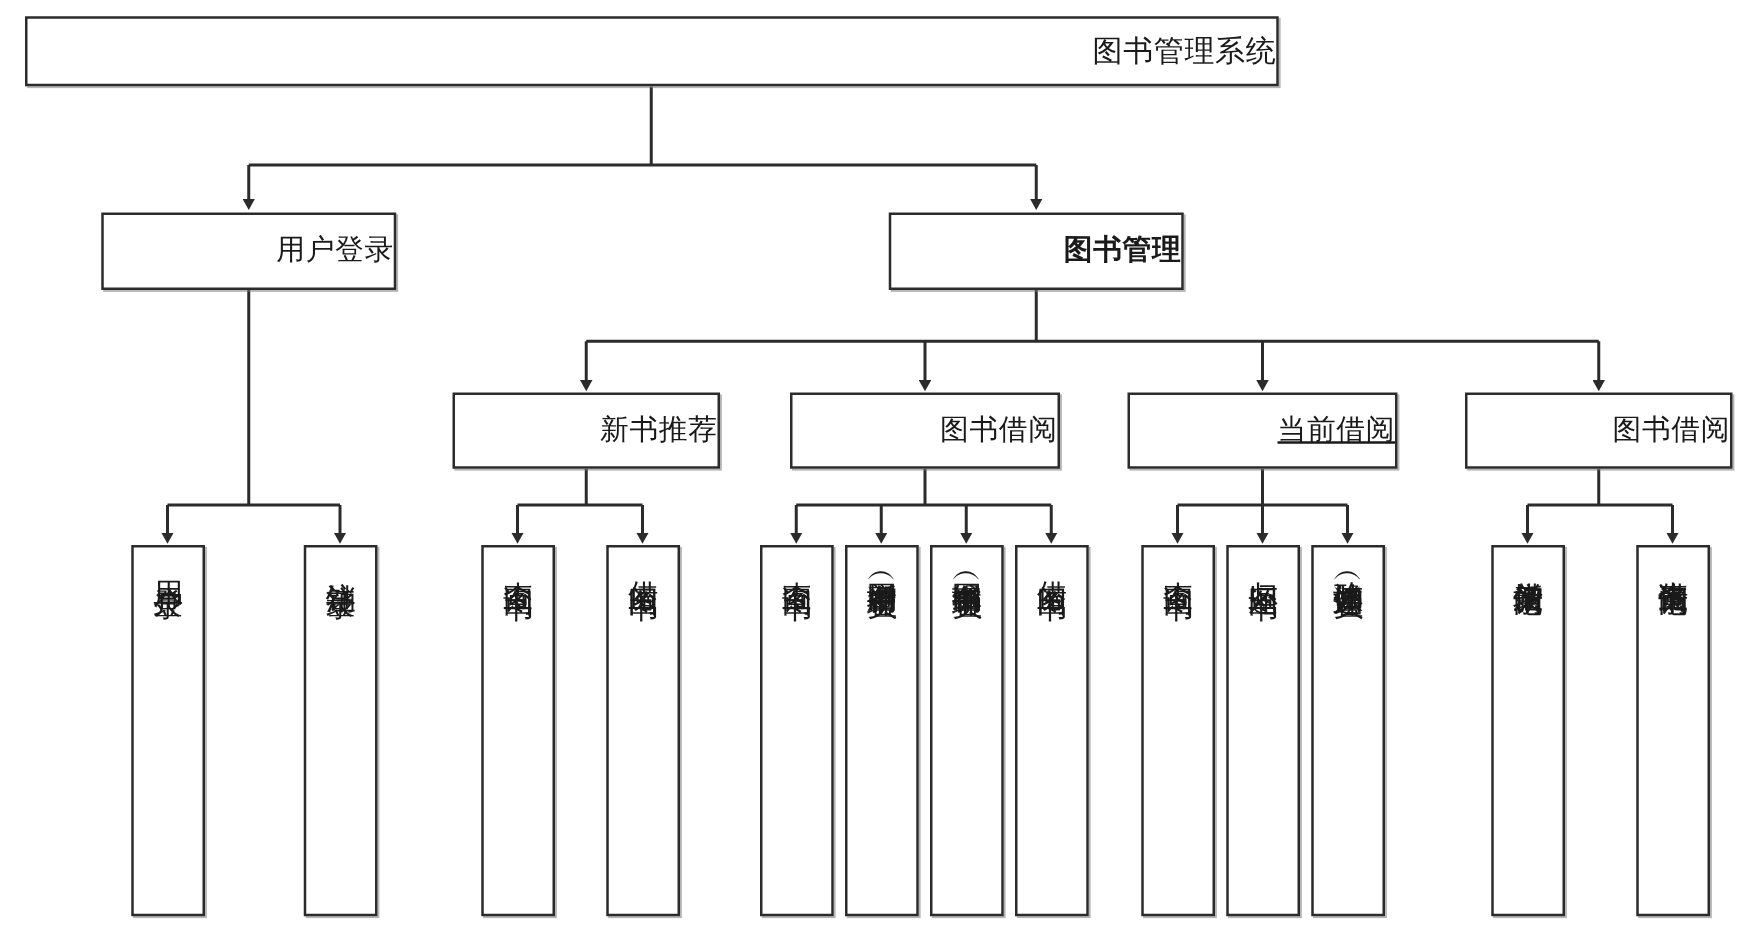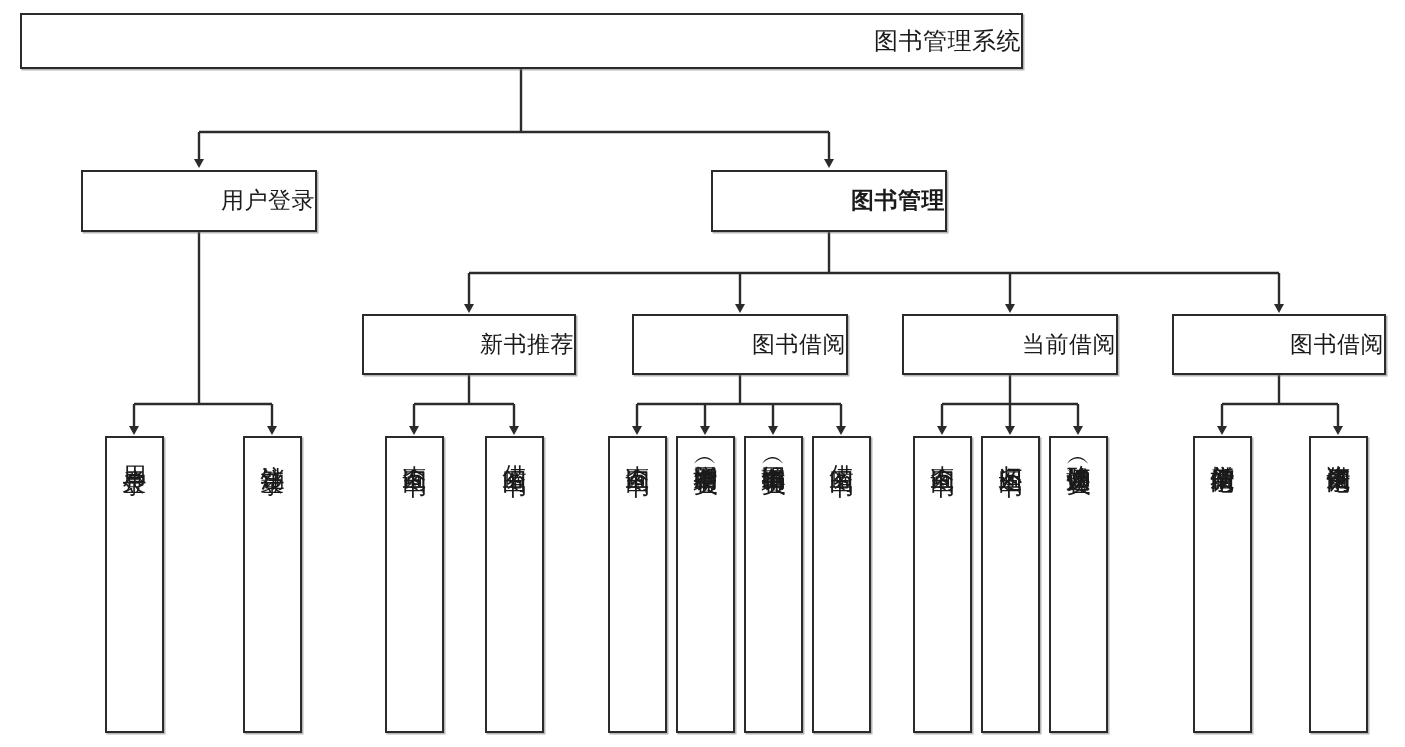--- a/index.html
+++ b/index.html
@@ -141,21 +141,21 @@
   <div class="node horiz" style="left:711px; top:170px; width:236px; height:62px;font-weight:bold;">
     <span class="label">图书管理</span>
   </div>
 
   <div class="node horiz" style="left:362px; top:314px; width:214px; height:61px;">
     <span class="label">新书推荐</span>
   </div>
   <div class="node horiz" style="left:632px; top:314px; width:216px; height:61px;">
     <span class="label">图书借阅</span>
   </div>
-  <div class="node horiz" style="left:902px; top:314px; width:216px; height:61px;">
+  <div class="node horiz" style="left:902px; top:314px; width:216px; height:61px;text-decoration:underline;">
     <span class="label">当前借阅</span>
   </div>
   <div class="node horiz" style="left:1172px; top:314px; width:214px; height:61px;">
     <span class="label">图书借阅</span>
   </div>
 
   <div class="node vert" style="left:105px; top:436px; width:59px; height:297px;">
     <span class="label">用户登录</span>
   </div>
   <div class="node vert" style="left:243px; top:436px; width:59px; height:297px;">

